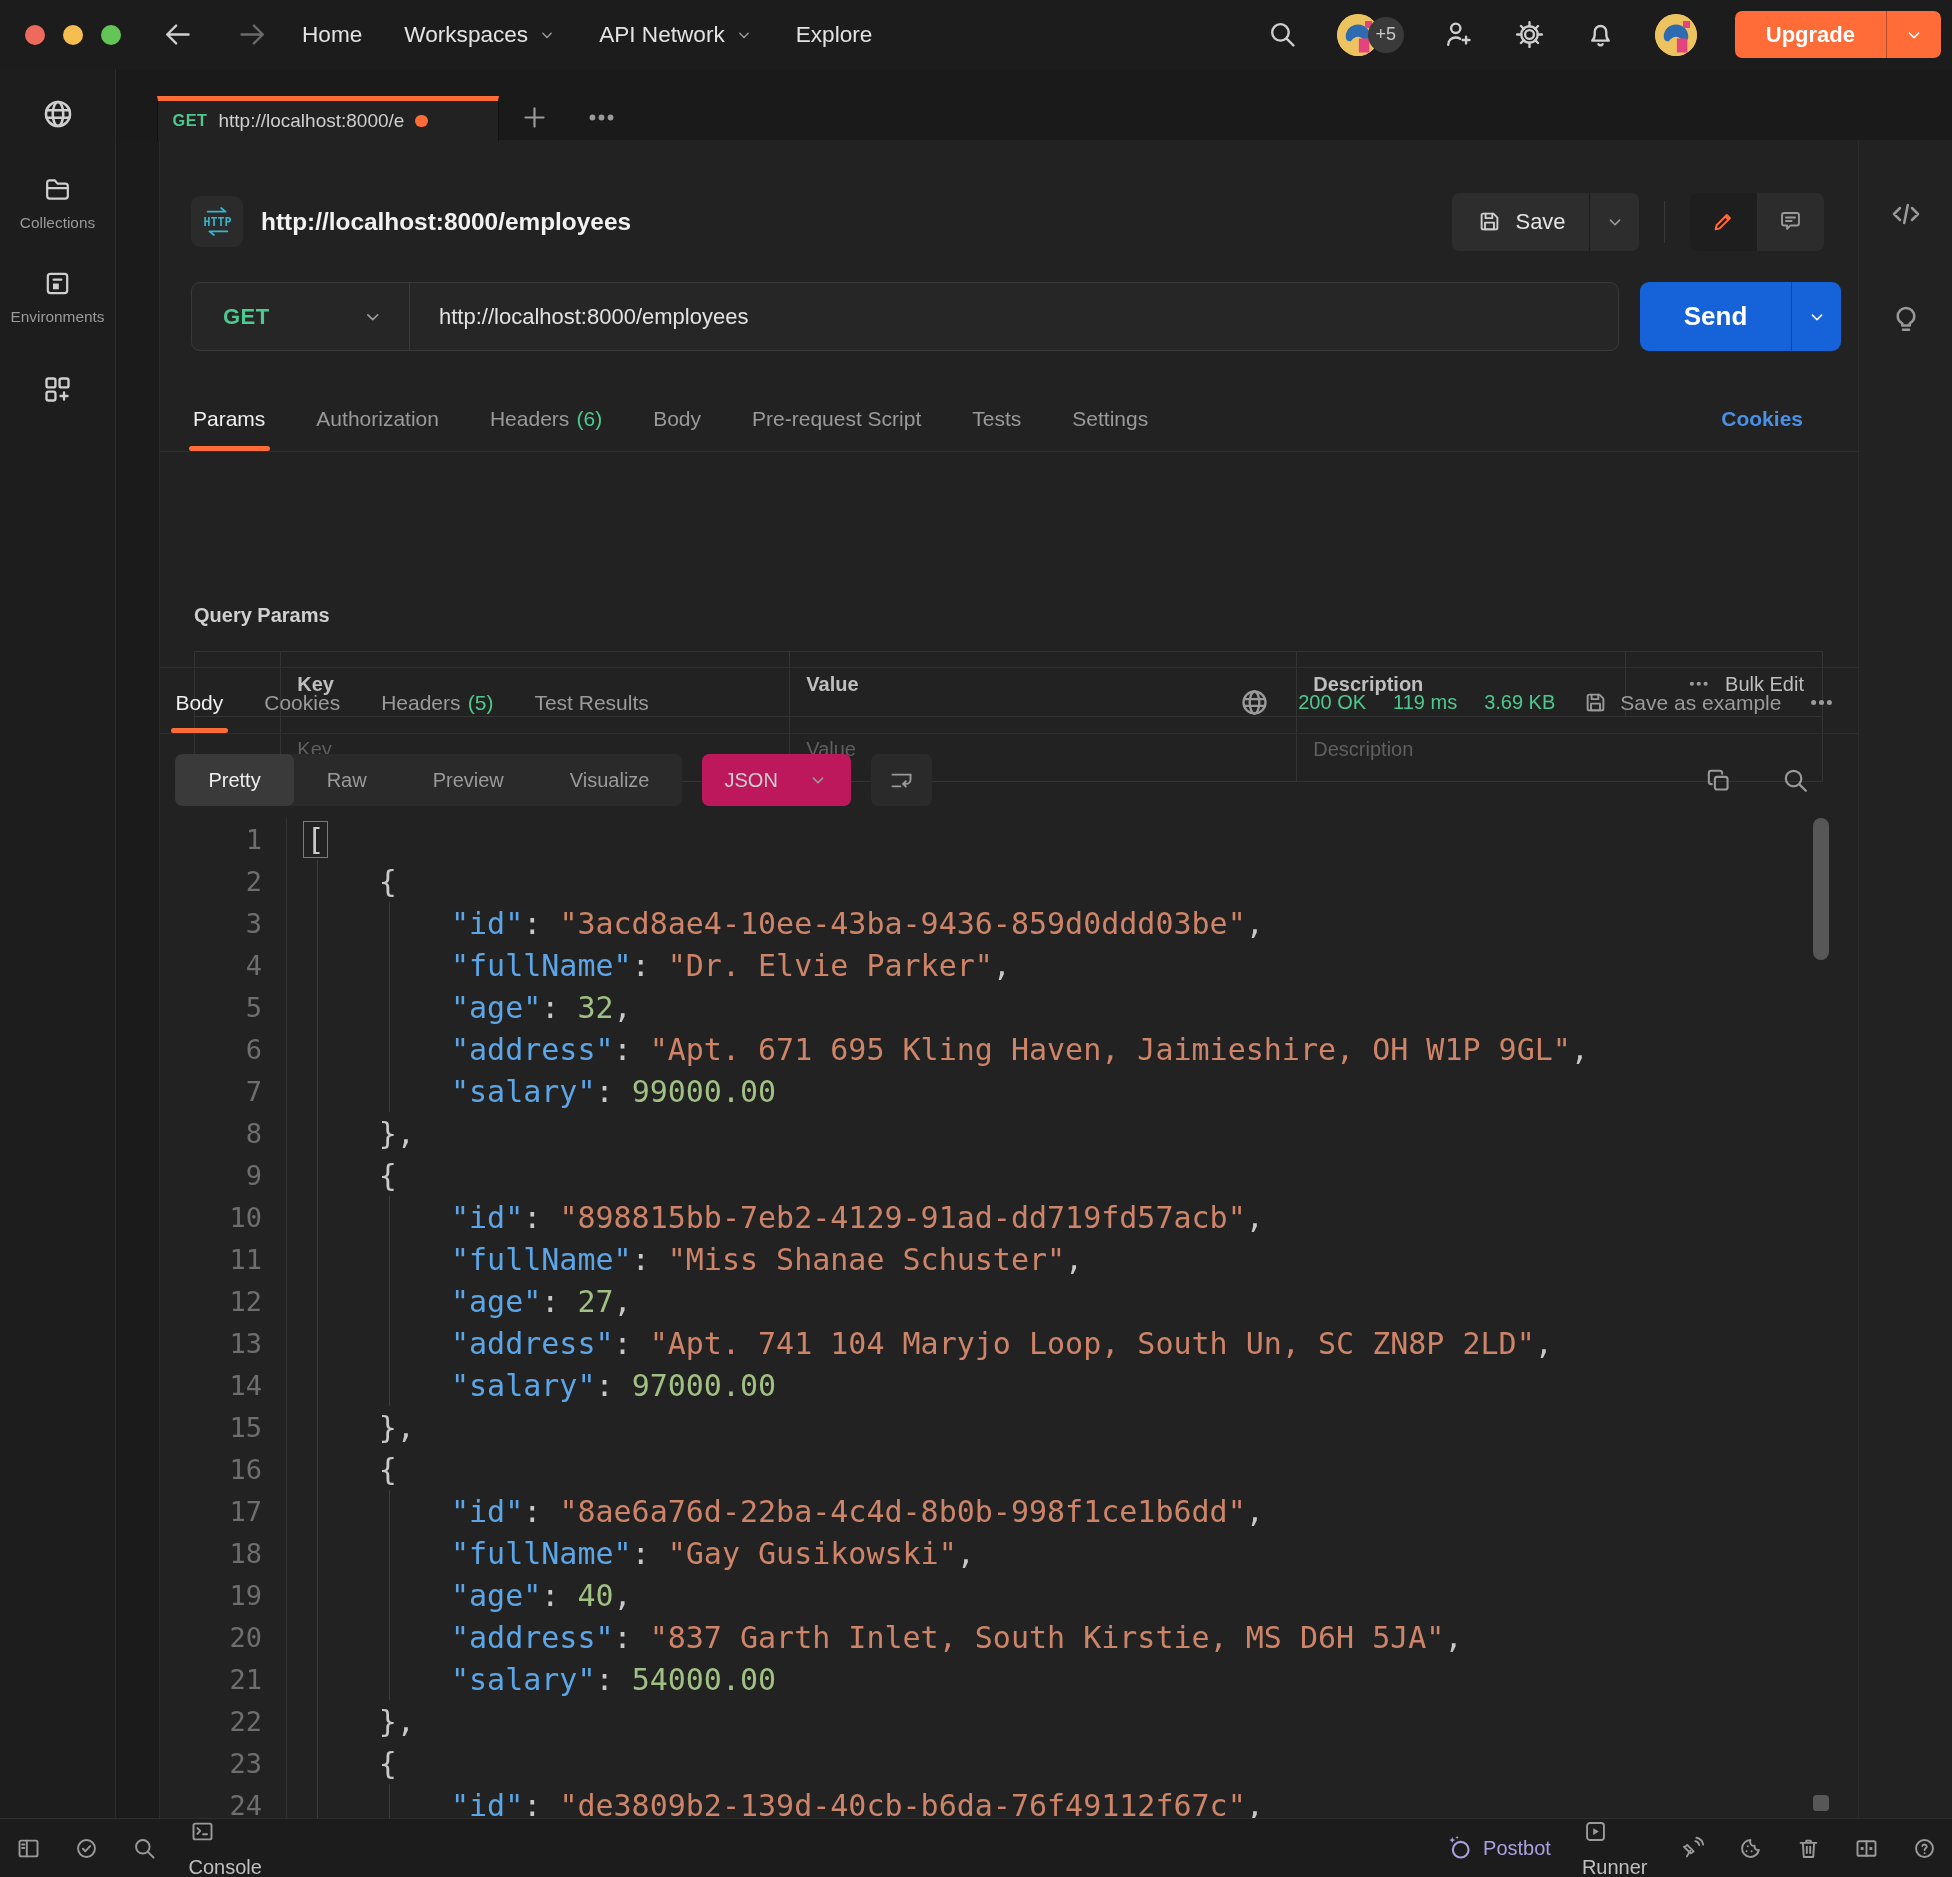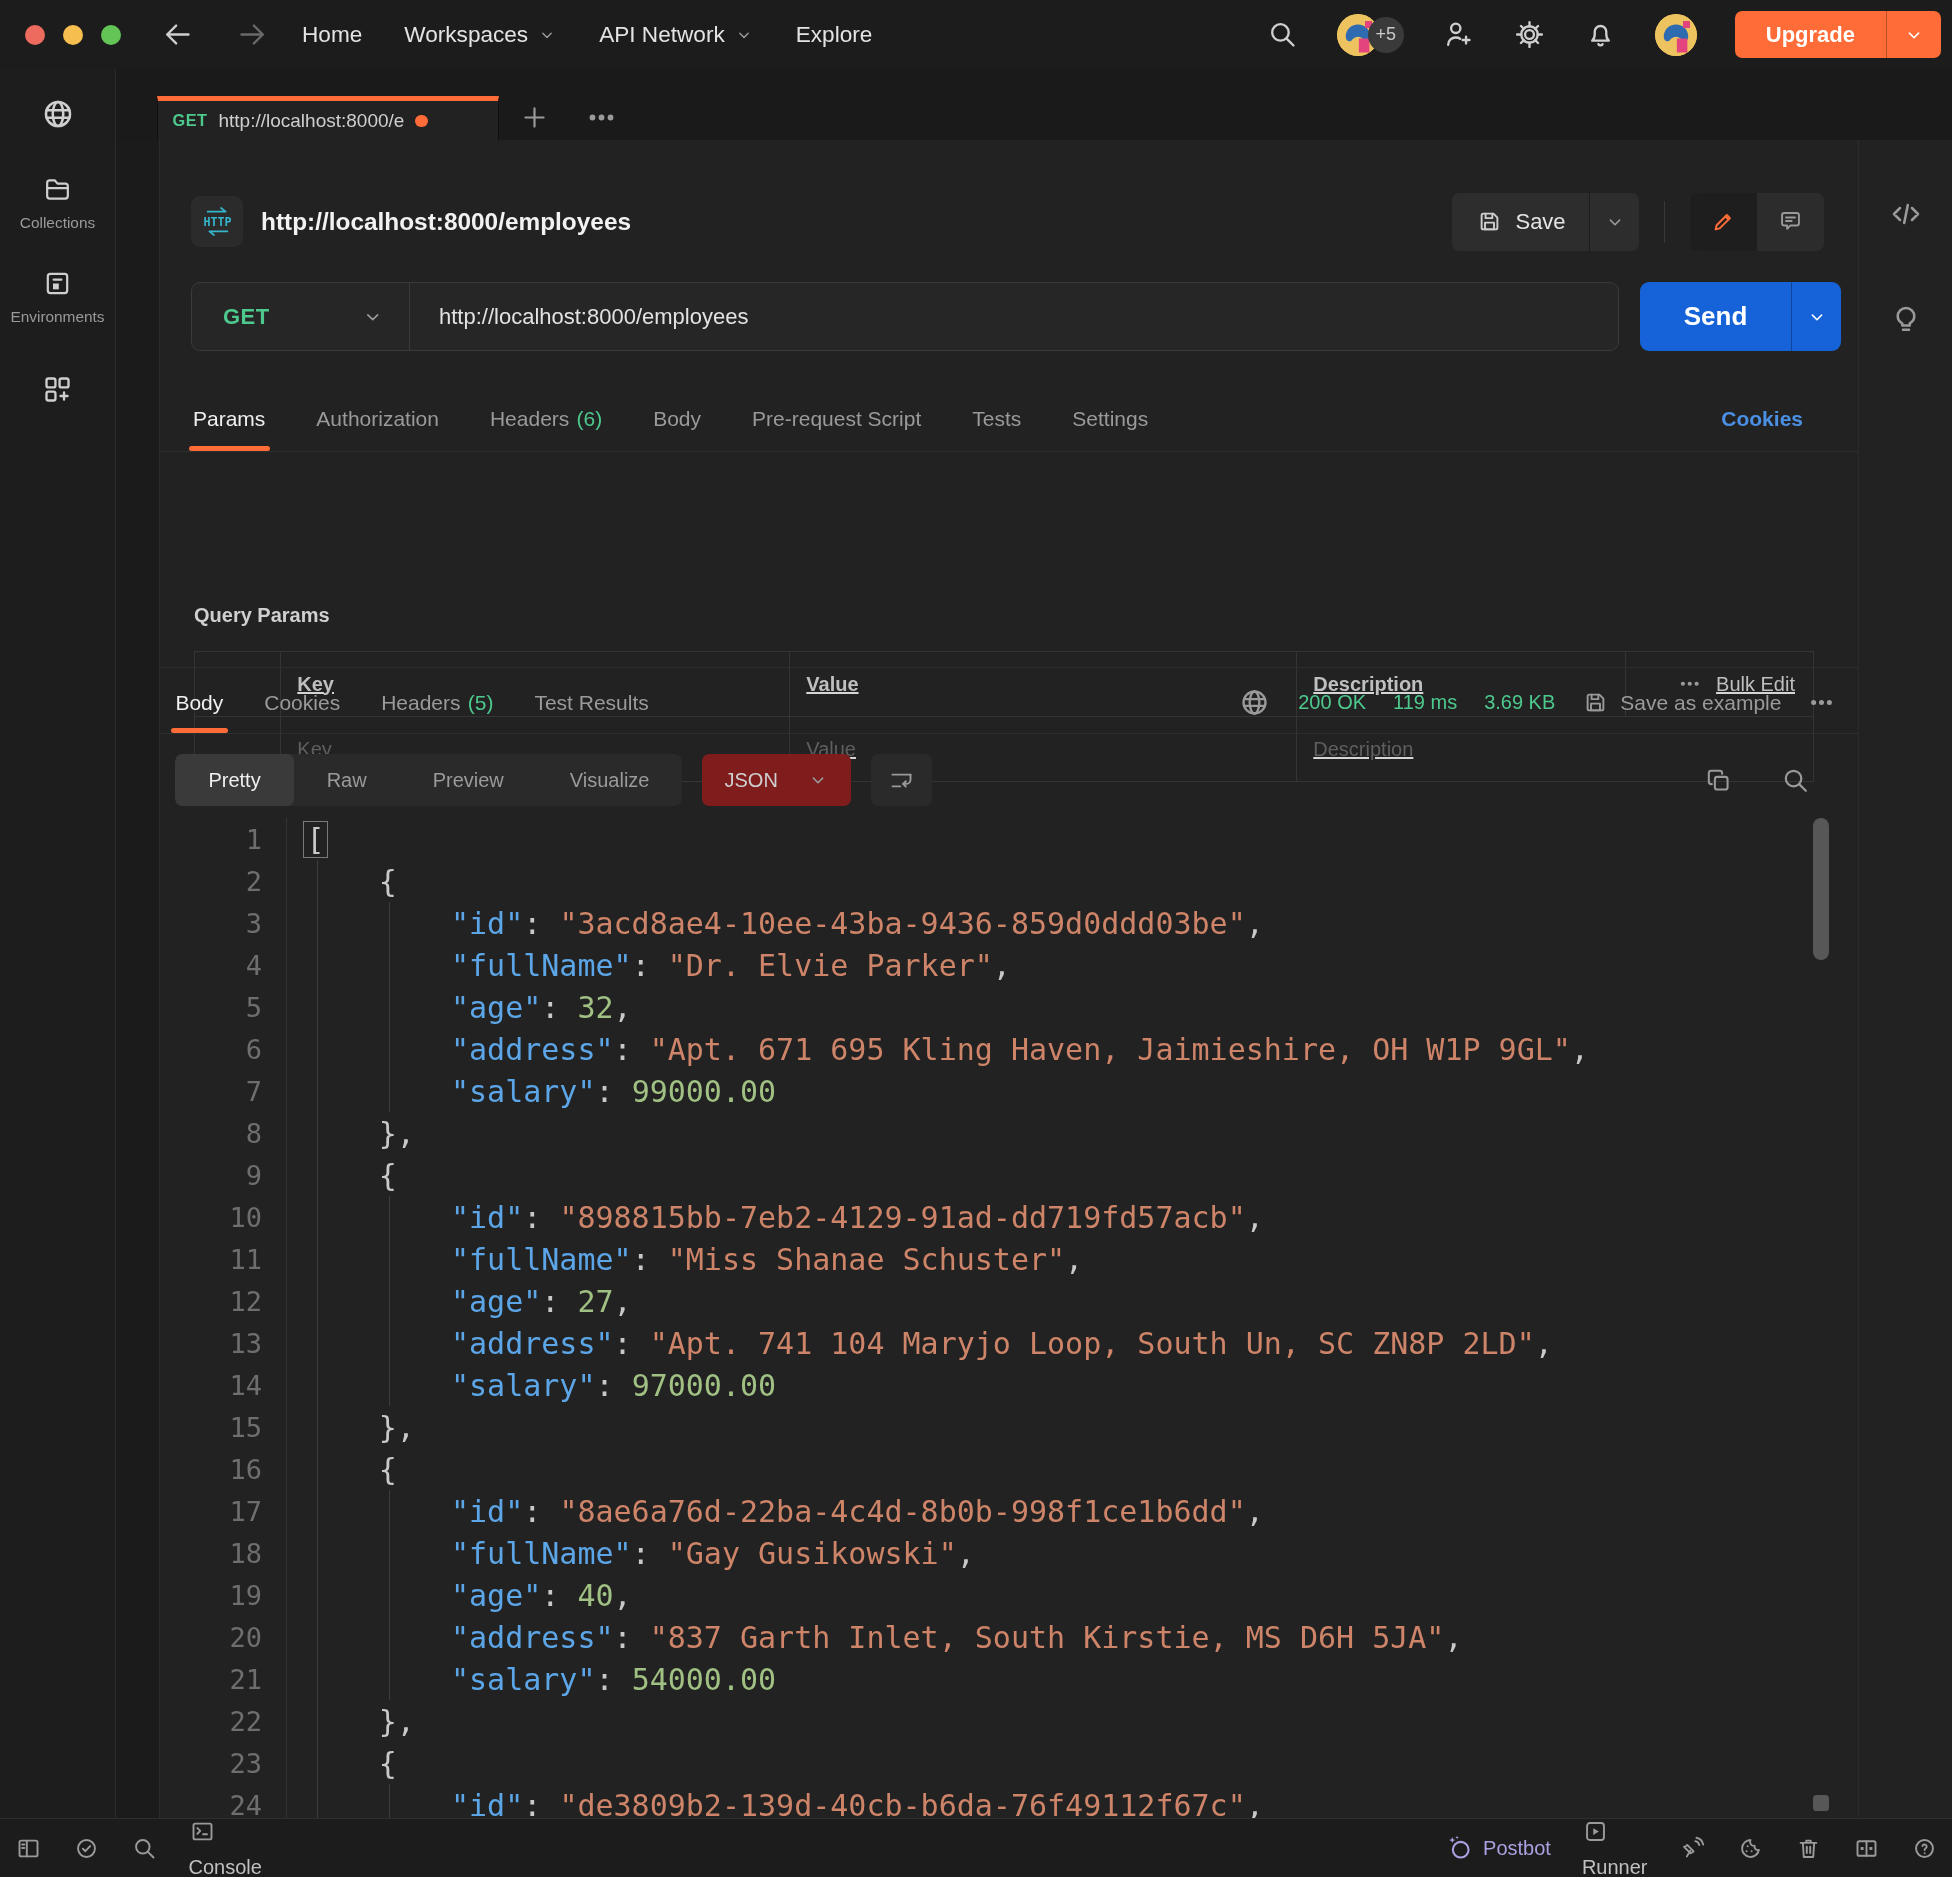--- a/index.html
+++ b/index.html
@@ -86,21 +86,21 @@
   .rtab{position:relative;height:100%;display:flex;align-items:center;gap:7.2px;font-size:21px;color:#9a9a9a;}
   .rtab.active{color:#f0f0f0;}
   .rtab.active::after{content:"";position:absolute;left:-4.5px;right:-4.5px;bottom:0;height:5.4px;
                       background:#ff6c37;border-radius:2.7px;}
   .rtab .cnt{color:#4ec98e;}
   .cookieslink{position:absolute;right:55px;top:0;height:100%;display:flex;align-items:center;
                color:#4a90e4;font-size:21px;font-weight:600;}
 
   .qplabel{position:absolute;top:464px;left:34px;font-size:20px;font-weight:700;color:#d0d0d0;}
 
-  .ptable{position:absolute;top:511px;left:34px;right:44px;height:131px;border:0.9px solid #343434;box-sizing:border-box;text-decoration:underline;}
+  .ptable{position:absolute;top:511px;left:34px;right:35px;height:131px;border:0.9px solid #343434;box-sizing:border-box;}
   .prow{display:grid;grid-template-columns:85px 509px 507px 329px 1fr;height:65px;box-sizing:border-box;}
   .prow.head{border-bottom:0.9px solid #343434;}
   .pcell{display:flex;align-items:center;padding-left:16.3px;font-size:20px;box-sizing:border-box;}
   .pcell.b{border-left:0.9px solid #343434;}
   .pcell.h{color:#bfbfbf;font-weight:600;}
   .pcell.ph{color:#5f5f5f;}
   .bulkcell{display:flex;align-items:center;gap:14.5px;justify-content:flex-end;padding-right:18px;
             color:#bfbfbf;font-size:20px;border-left:0.9px solid #343434;}
 
   .hdiv{position:absolute;top:527px;left:0;right:0;height:0.9px;background:#2e2e2e;}
@@ -110,21 +110,21 @@
   .statuscluster{position:absolute;right:0;top:0;height:100%;display:flex;align-items:center;
                  gap:27px;padding-right:22.6px;}
   .statuscluster .g{color:#4ec98e;font-size:20px;}
   .saveex{display:flex;align-items:center;gap:11px;color:#9a9a9a;font-size:21px;}
 
   .viewrow{position:absolute;top:613px;left:0;right:0;height:54px;display:flex;align-items:center;
            padding-left:15.4px;box-sizing:border-box;gap:20px;}
   .vgroup{height:52px;background:#2a2a2a;border-radius:7.2px;display:flex;align-items:center;overflow:hidden;}
   .vtab{height:100%;display:flex;align-items:center;padding:0 33px;font-size:20px;color:#9a9a9a;}
   .vtab.active{background:#3a3a3a;color:#f0f0f0;border-radius:7.2px;}
-  .jsonpill{height:52px;background:#7f1d1d;border-radius:7.2px;display:flex;align-items:center;
+  .jsonpill{height:52px;background:#be185d;border-radius:7.2px;display:flex;align-items:center;
             gap:29px;padding:0 22px;font-size:20px;color:#cfcfcf;}
   .wrappill{height:52px;width:61px;background:#2a2a2a;border-radius:7.2px;display:flex;
             align-items:center;justify-content:center;}
   .viewtools{margin-left:auto;display:flex;align-items:center;gap:47px;padding-right:47px;}
 
   .codearea{position:absolute;top:678px;left:0;right:0;bottom:0;overflow:hidden;
             font-family:"DejaVu Sans Mono",monospace;font-size:30px;}
   .cl{display:flex;align-items:center;height:42px;white-space:pre;}
   .ln{width:102px;flex:none;text-align:right;color:#6e6e6e;font-size:27px;}
   .ct{margin-left:23.5px;padding-left:20px;border-left:0.9px solid #333333;position:relative;height:100%;

